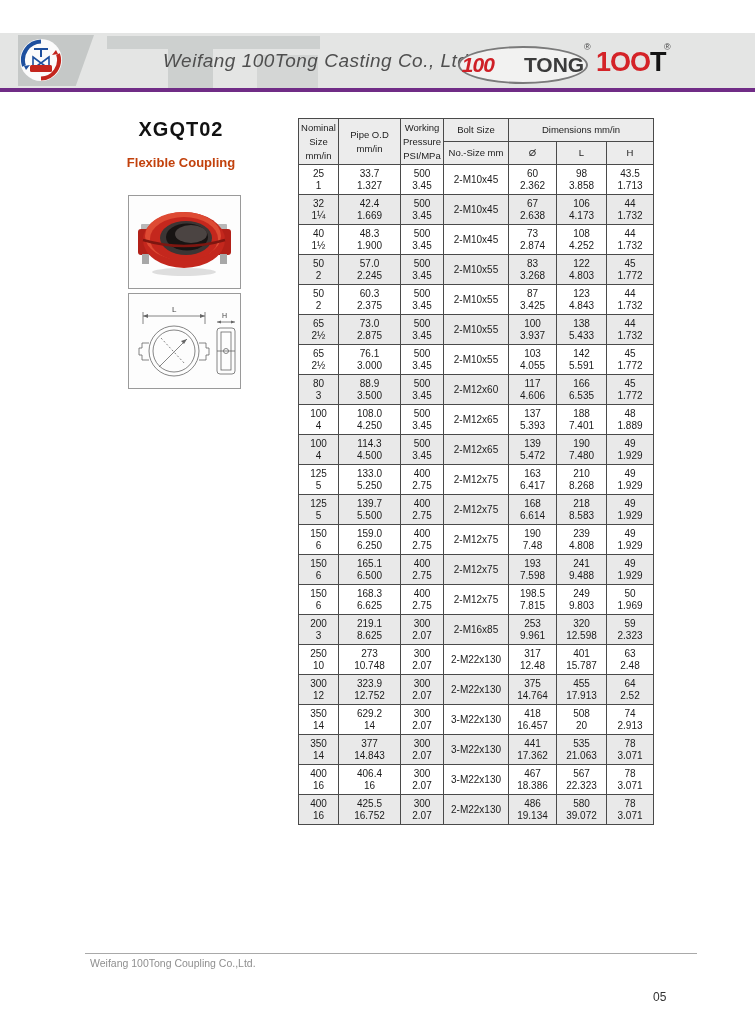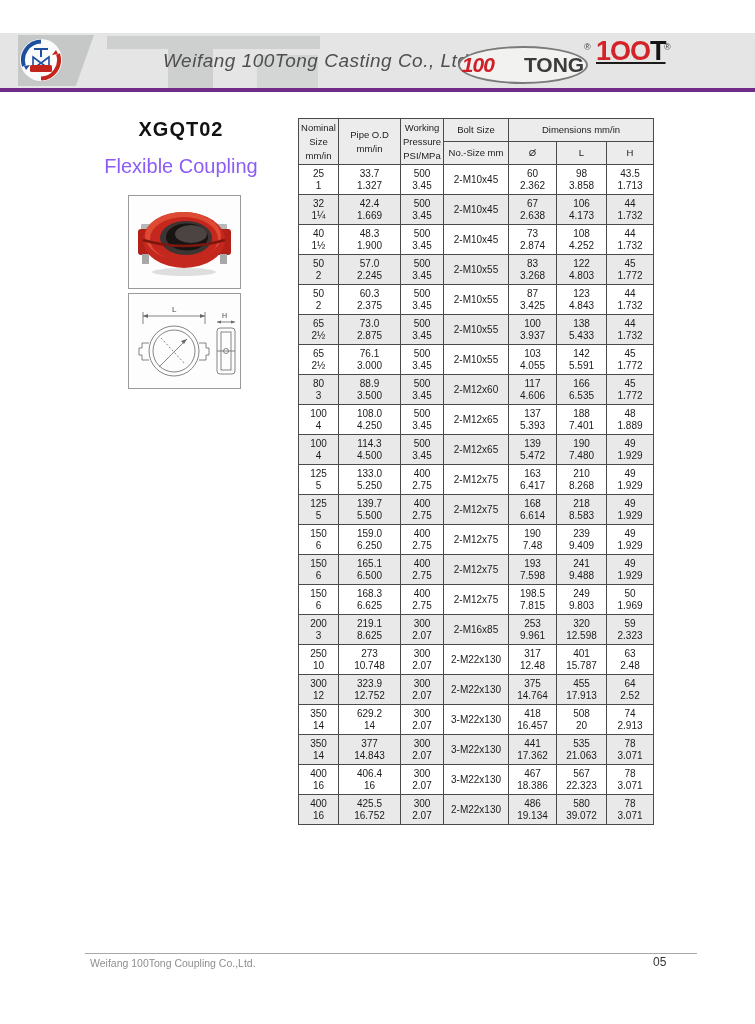--- a/index.html
+++ b/index.html
@@ -19,45 +19,45 @@
   .company-title{position:absolute;left:163px;top:50px;width:300px;
                  font-size:19px;font-style:italic;color:#4f4f4f;letter-spacing:.5px;white-space:nowrap;}
 
   .oval-logo{position:absolute;left:458px;top:46px;width:126px;height:34px;
              border:2px solid #7a7a7a;border-radius:50%;display:flex;align-items:center;justify-content:center;
              background:#f2f2f1;}
   .oval-logo .num{color:#cf2027;font-weight:bold;font-style:italic;font-size:21px;letter-spacing:-1px;}
   .oval-logo .word{color:#3b3b3b;font-weight:bold;font-size:21px;letter-spacing:0px;margin-left:1px;padding-left:29px;}
   .oval-reg{position:absolute;left:584px;top:42px;font-size:9px;color:#444;}
 
-  .mark-logo{position:absolute;left:596px;top:36px;font-weight:bold;font-size:27px;letter-spacing:-1px;white-space:nowrap;text-decoration:underline;}
+  .mark-logo{position:absolute;left:596px;top:47px;font-weight:bold;font-size:27px;letter-spacing:-1px;white-space:nowrap;}
   .mark-logo .red{color:#d42328;}
   .mark-logo .blk{color:#141414;}
   .mark-reg{position:absolute;left:664px;top:42px;font-size:9px;color:#444;}
 
   
   .left-col{position:absolute;left:88px;top:118px;width:186px;text-align:center;}
   .model{font-size:20px;font-weight:bold;color:#111;letter-spacing:1px;margin:0 0 14px 0;}
-  .pname{font-size:20px;font-weight:normal;color:#8b5cf6;margin:0;}
+  .pname{font-size:13px;font-weight:bold;color:#c2410c;margin:0;}
   .img-box{position:absolute;border:1px solid #9a9a9a;background:#fdfdfd;}
   .photo-box{left:128px;top:195px;width:111px;height:92px;}
   .draw-box{left:128px;top:293px;width:111px;height:94px;}
 
   
   .spec-table{position:absolute;left:298px;top:118px;border-collapse:collapse;table-layout:fixed;width:355px;}
   .spec-table th,.spec-table td{border:1px solid #4a4a4a;text-align:center;vertical-align:middle;
       padding:0 1px;white-space:pre-line;}
   .spec-table th{background:#ececec;font-weight:normal;font-size:9.5px;line-height:14px;height:22px;color:#222;}
   .spec-table td{font-size:10px;line-height:12px;height:29px;background:#ffffff;}
   .spec-table tr.alt td{background:#e9e9e9;}
 
   
   .foot-rule{position:absolute;left:85px;top:953px;width:612px;height:1px;background:#a9a9a9;}
   .foot-company{position:absolute;left:90px;top:957px;font-size:10.5px;color:#8f8f8f;}
-  .foot-page{position:absolute;left:653px;top:955px;font-size:12px;color:#333;}
+  .foot-page{position:absolute;left:653px;top:990px;font-size:12px;color:#333;}
 
   svg{display:block;}
 </style>
 </head>
 <body>
 
 <div class="page">
 
   <div class="band">
     <div class="swoosh"></div>
@@ -358,21 +358,21 @@
           <td>150
 6</td>
           <td>159.0
 6.250</td>
           <td>400
 2.75</td>
           <td>2-M12x75</td>
           <td>190
 7.48</td>
           <td>239
-9.409</td>
+4.808</td>
           <td>49
 1.929</td>
         </tr>
         <tr class="alt">
           <td>150
 6</td>
           <td>165.1
 6.500</td>
           <td>400
 2.75</td>

